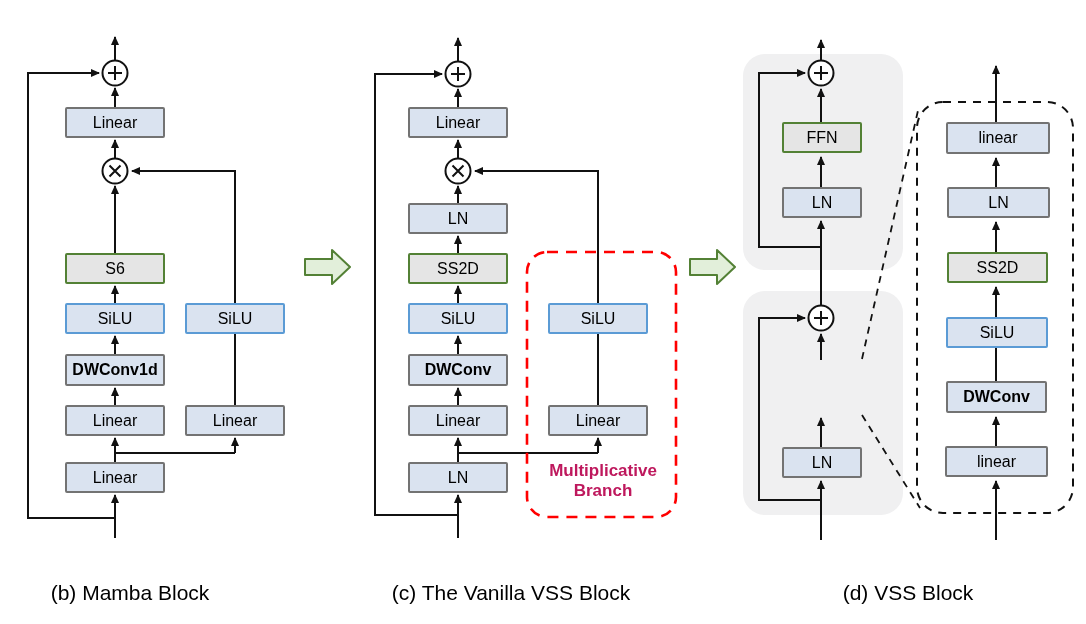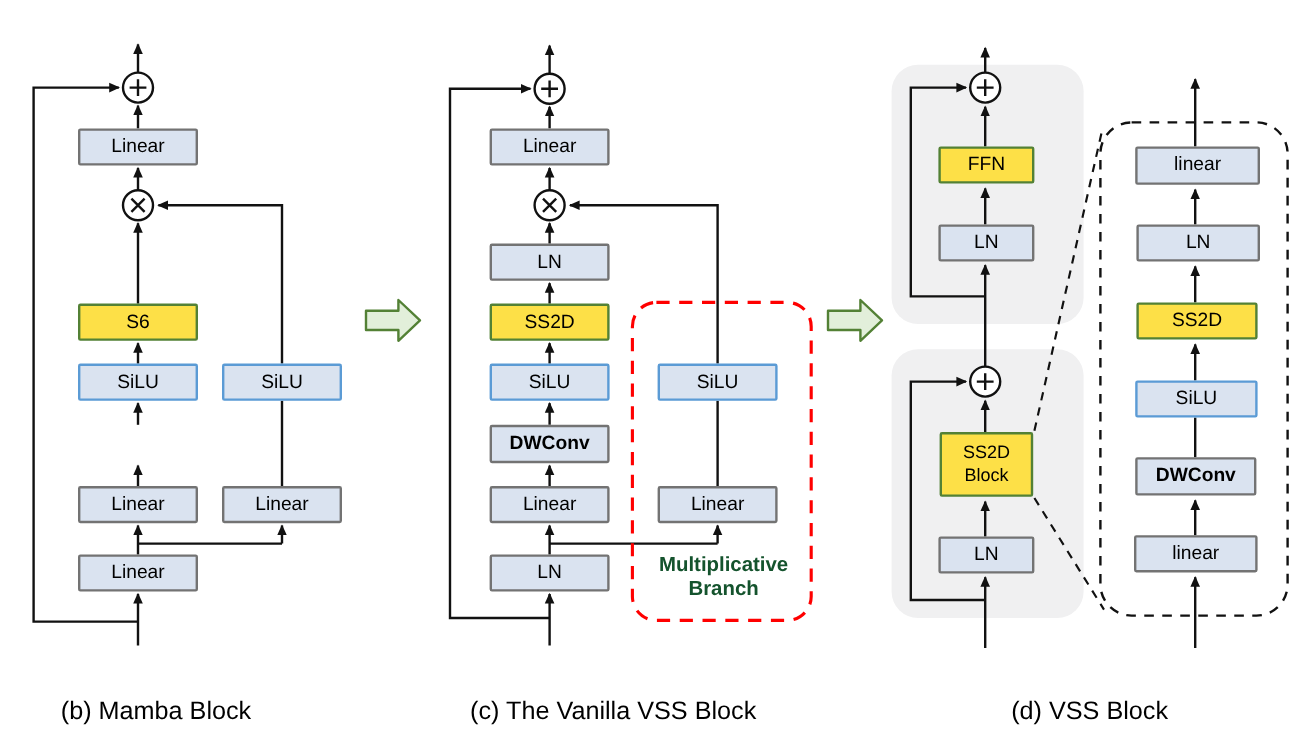--- a/index.html
+++ b/index.html
@@ -7,29 +7,29 @@
     position:relative;width:1086px;height:624px;background:#ffffff;overflow:hidden;
     font-family:"Liberation Sans", sans-serif;color:#000;
   }
   #wires{position:absolute;left:0;top:0;width:1086px;height:624px;}
   .box{
     position:absolute;display:flex;align-items:center;justify-content:center;
     box-sizing:border-box;background:#dae3f0;border:2px solid #737373;
     font-size:16px;line-height:1.1;border-radius:2px;
   }
   .box.silu{border-color:#5b9bd5;}
-  .box.green{background:#fde047;border-color:#538135;}
+  .box.green{background:#e5e5e5;border-color:#538135;}
   .box.bold{font-weight:700;}
   .box.two-line{font-size:15px;text-align:center;line-height:1.3;}
   .caption{
     position:absolute;font-size:21px;white-space:nowrap;transform:translateX(-50%);
   }
   .branch-label{
     position:absolute;left:530px;top:461px;width:146px;text-align:center;
-    color:#14532d;font-weight:700;font-size:17px;line-height:1.2;
+    color:#be185d;font-weight:700;font-size:17px;line-height:1.2;
   }
   .watermark{
     position:absolute;left:945px;top:600px;font-size:18px;color:#c9cdd6;
     letter-spacing:0.5px;white-space:nowrap;
   }
 </style>
 </head>
 <body>
 
 <div id="stage">
@@ -140,39 +140,39 @@
 
     <g fill="#e2efda" stroke="#538135" stroke-width="2" stroke-linejoin="round">
       <path d="M305,259 H332 V250 L350,267 L332,284 V275 H305 Z"></path>
       <path d="M690,259 H717 V250 L735,267 L717,284 V275 H690 Z"></path>
     </g>
   </svg>
 
   <div class="box" style="left:65px;top:107px;width:100px;height:31px">Linear</div>
   <div class="box green" style="left:65px;top:253px;width:100px;height:31px">S6</div>
   <div class="box silu" style="left:65px;top:303px;width:100px;height:31px">SiLU</div>
+  <div class="box bold" style="left:65px;top:354px;width:100px;height:32px">DWConv1d</div>
   <div class="box" style="left:65px;top:405px;width:100px;height:31px">Linear</div>
   <div class="box" style="left:65px;top:462px;width:100px;height:31px">Linear</div>
   <div class="box silu" style="left:185px;top:303px;width:100px;height:31px">SiLU</div>
   <div class="box" style="left:185px;top:405px;width:100px;height:31px">Linear</div>
 
   <div class="box" style="left:408px;top:107px;width:100px;height:31px">Linear</div>
   <div class="box" style="left:408px;top:203px;width:100px;height:31px">LN</div>
   <div class="box green" style="left:408px;top:253px;width:100px;height:31px">SS2D</div>
   <div class="box silu" style="left:408px;top:303px;width:100px;height:31px">SiLU</div>
   <div class="box bold" style="left:408px;top:354px;width:100px;height:32px">DWConv</div>
   <div class="box" style="left:408px;top:405px;width:100px;height:31px">Linear</div>
   <div class="box" style="left:408px;top:462px;width:100px;height:31px">LN</div>
   <div class="box silu" style="left:548px;top:303px;width:100px;height:31px">SiLU</div>
   <div class="box" style="left:548px;top:405px;width:100px;height:31px">Linear</div>
   <div class="branch-label">Multiplicative Branch</div>
 
   <div class="box green" style="left:782px;top:122px;width:80px;height:31px">FFN</div>
   <div class="box" style="left:782px;top:187px;width:80px;height:31px">LN</div>
-  <div class="box green two-line" style="left:783px;top:360px;width:78px;height:54px;padding:0 8px">SS2D Block</div>
   <div class="box" style="left:782px;top:447px;width:80px;height:31px">LN</div>
 
   <div class="box" style="left:946px;top:122px;width:104px;height:32px">linear</div>
   <div class="box" style="left:947px;top:187px;width:103px;height:31px">LN</div>
   <div class="box green" style="left:947px;top:252px;width:101px;height:31px">SS2D</div>
   <div class="box silu" style="left:946px;top:317px;width:102px;height:31px">SiLU</div>
   <div class="box bold" style="left:946px;top:381px;width:101px;height:32px">DWConv</div>
   <div class="box" style="left:945px;top:446px;width:103px;height:31px">linear</div>
 
   <div class="caption" style="left:130px;top:581px">(b) Mamba Block</div>

